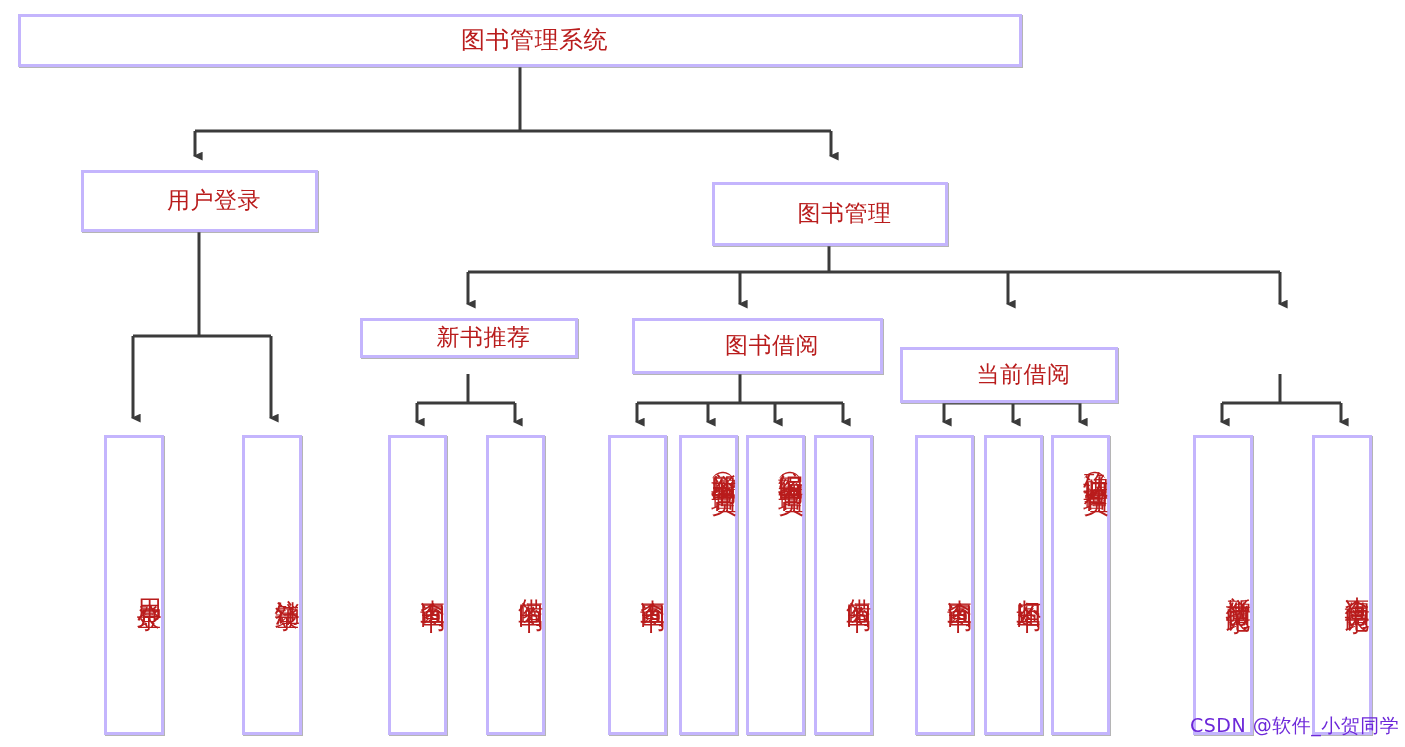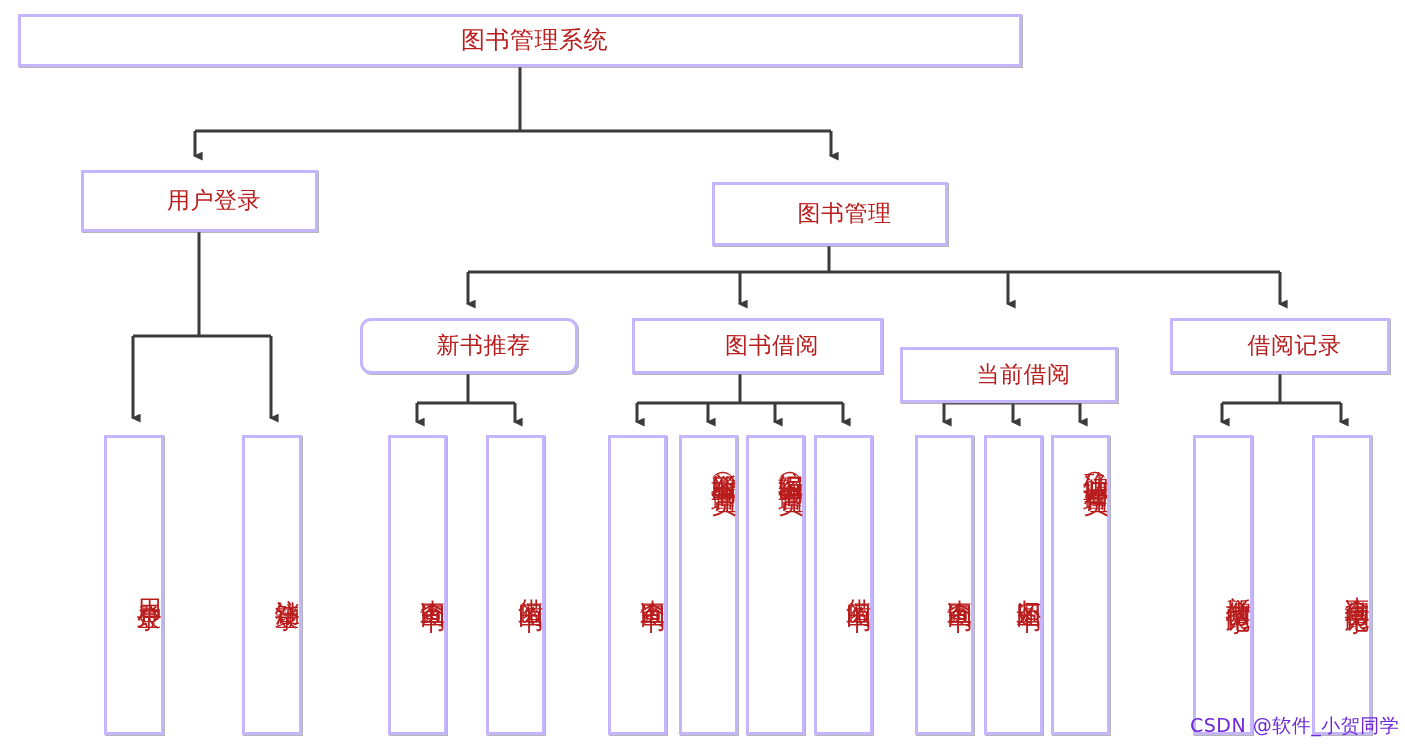--- a/index.html
+++ b/index.html
@@ -139,32 +139,29 @@
     <span class="label">图书管理系统</span>
   </div>
 
   <div class="node horiz" style="left:81px; top:170px; width:237px; height:62px;">
     <span class="label">用户登录</span>
   </div>
   <div class="node horiz" style="left:712px; top:170px; width:236px; height:64px;margin-top:12px;">
     <span class="label">图书管理</span>
   </div>
 
-  <div class="node horiz" style="left:360px; top:318px; width:218px; height:56px;border-radius:11px;">
+  <div class="node horiz" style="left:360px; top:318px; width:218px; height:40px;">
     <span class="label">新书推荐</span>
   </div>
   <div class="node horiz" style="left:632px; top:318px; width:251px; height:56px;">
     <span class="label">图书借阅</span>
   </div>
   <div class="node horiz" style="left:900px; top:318px; width:218px; height:56px;margin-top:29px;">
     <span class="label">当前借阅</span>
   </div>
-  <div class="node horiz" style="left:1170px; top:318px; width:220px; height:56px;">
-    <span class="label">借阅记录</span>
-  </div>
 
   <div class="node vert mid" style="left:104px; top:435px; width:60px; height:300px;">
     <span class="label">用户登录</span>
   </div>
   <div class="node vert mid" style="left:242px; top:435px; width:60px; height:300px;">
     <span class="label">注销登录</span>
   </div>
 
   <div class="node vert mid" style="left:388px; top:435px; width:59px; height:300px;">
     <span class="label">查询图书</span>

